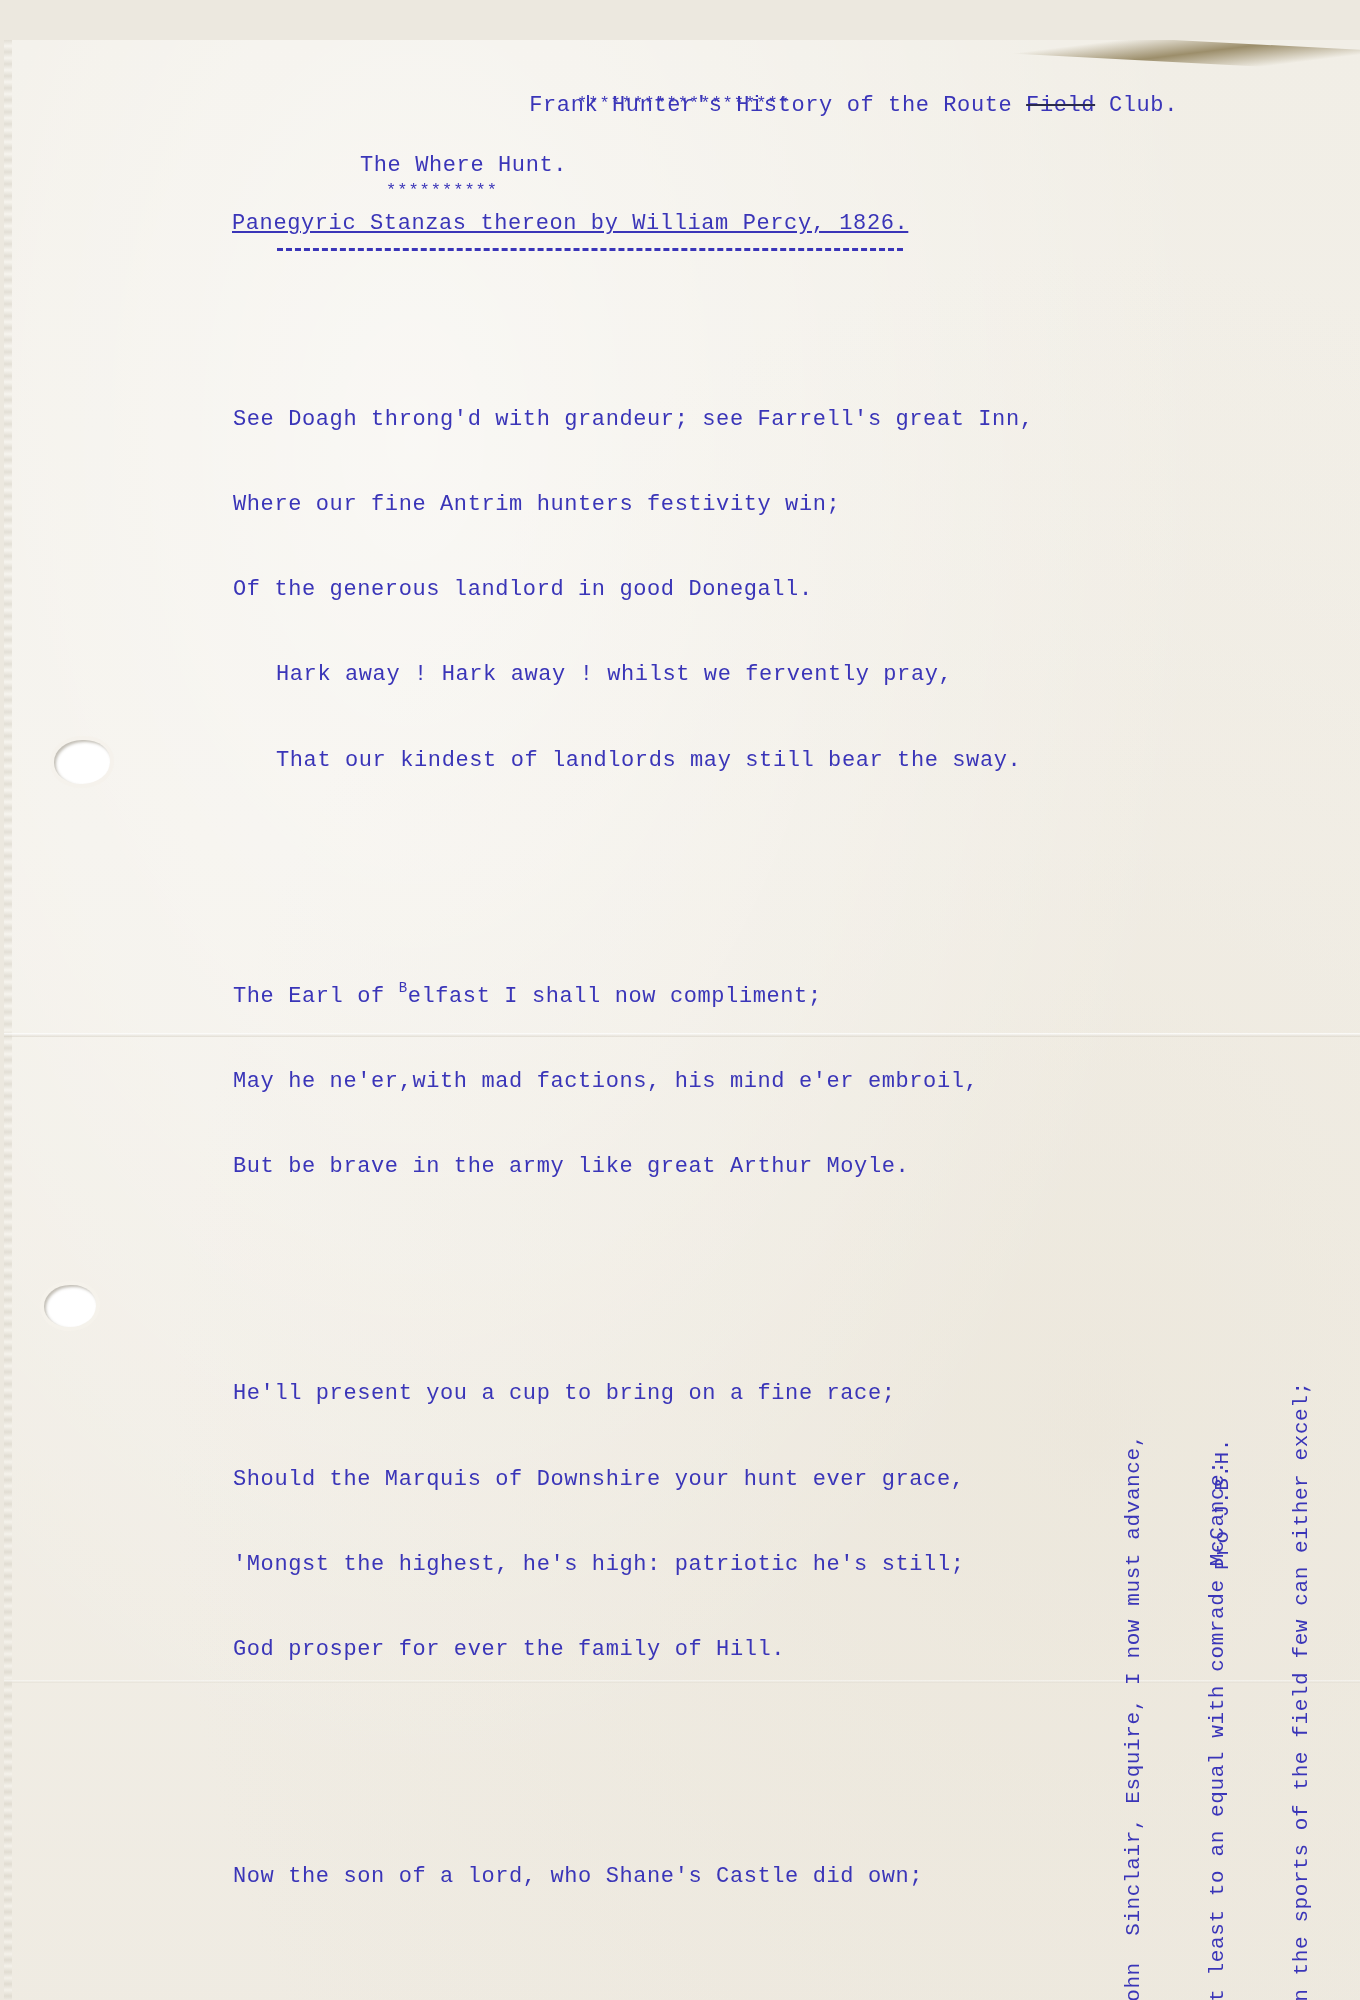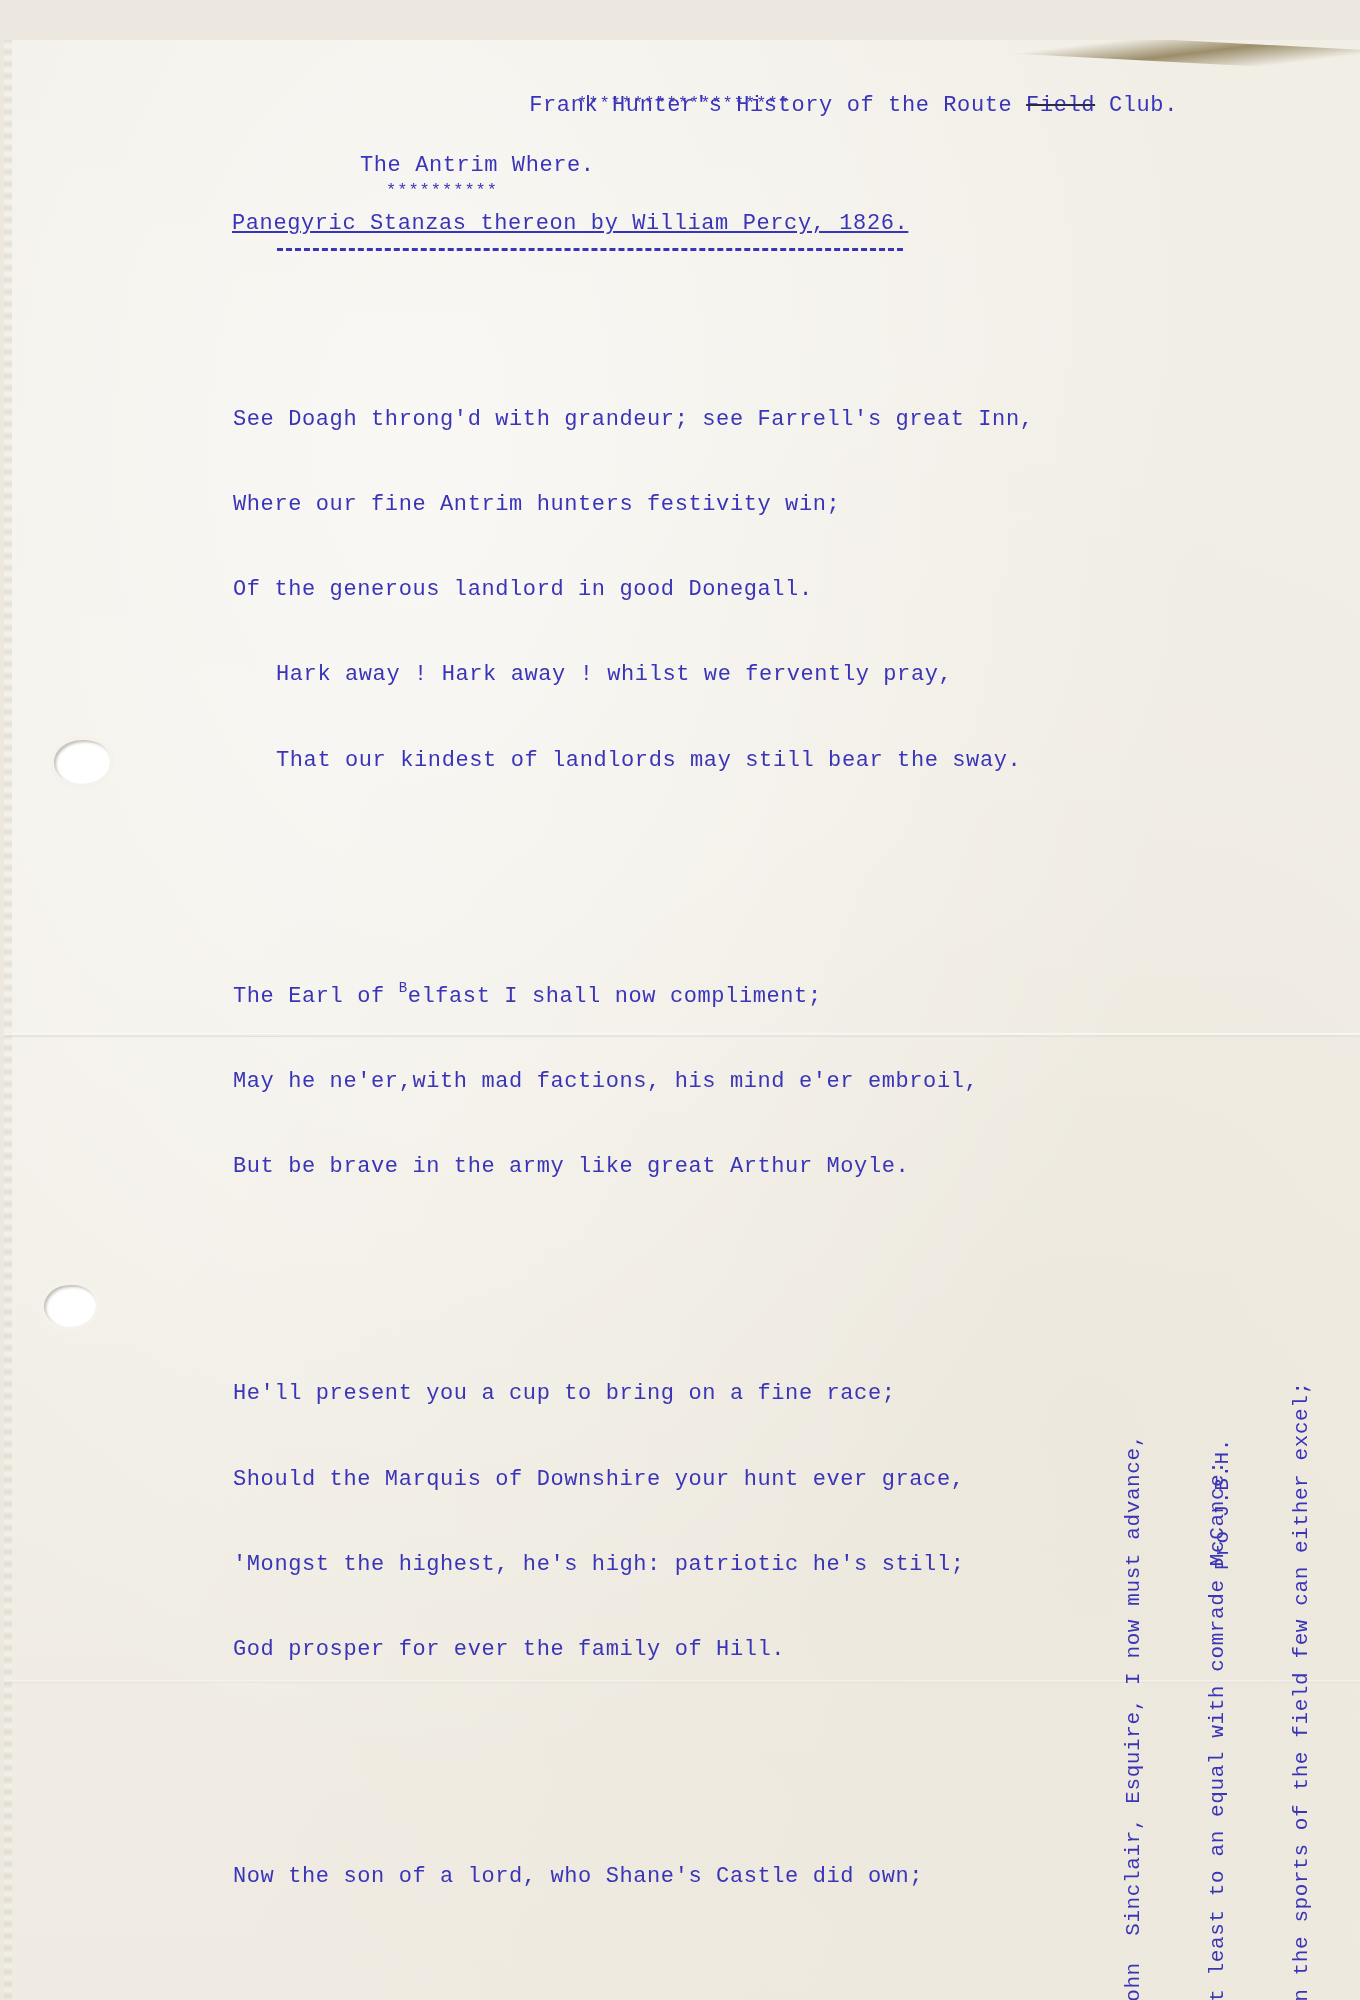--- a/index.html
+++ b/index.html
@@ -160,21 +160,21 @@
   <div class="crease c2"></div>
   <div class="punch-hole h1"></div>
   <div class="punch-hole h2"></div>
 
   <div class="header ink">
     <span class="header-title"><span>Frank Hunter's History of the Route </span><span class="struck">Field</span><span> Club.</span></span>
     
   </div>
   <div class="stars s1">*******************</div>
 
-  <div class="subtitle ink">The Antrim Where.</div>
+  <div class="subtitle ink">The Where Hunt.</div>
   <div class="stars s2">**********</div>
   <div class="byline ink">Panegyric Stanzas thereon by William Percy, 1826.</div>
   <div class="rule"></div>
 
   <div class="poem ink">
     <div class="stanza">
       <span class="line">See Doagh throng'd with grandeur; see Farrell's great Inn,</span>
       <span class="line">Where our fine Antrim hunters festivity win;</span>
       <span class="line">Of the generous landlord in good Donegall.</span>
       <span class="line indent">Hark away ! Hark away ! whilst we fervently pray,</span>

